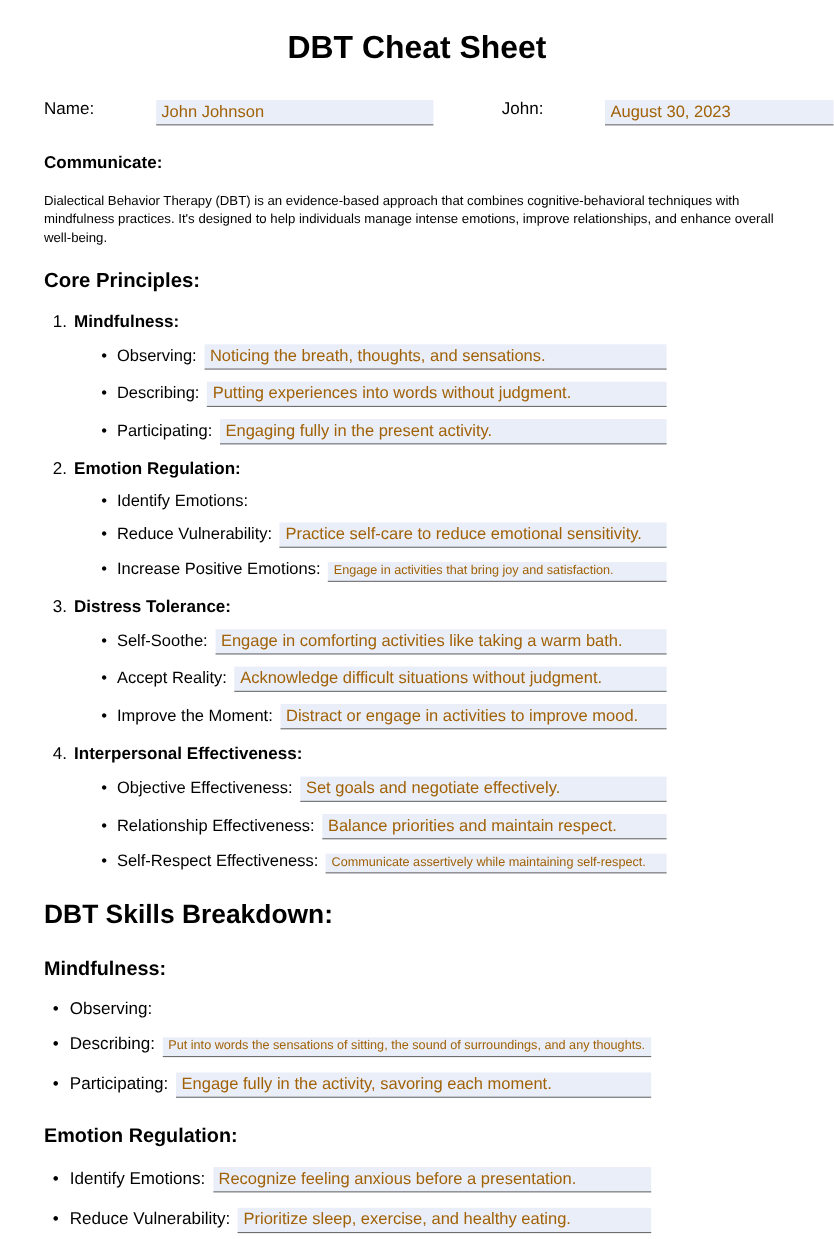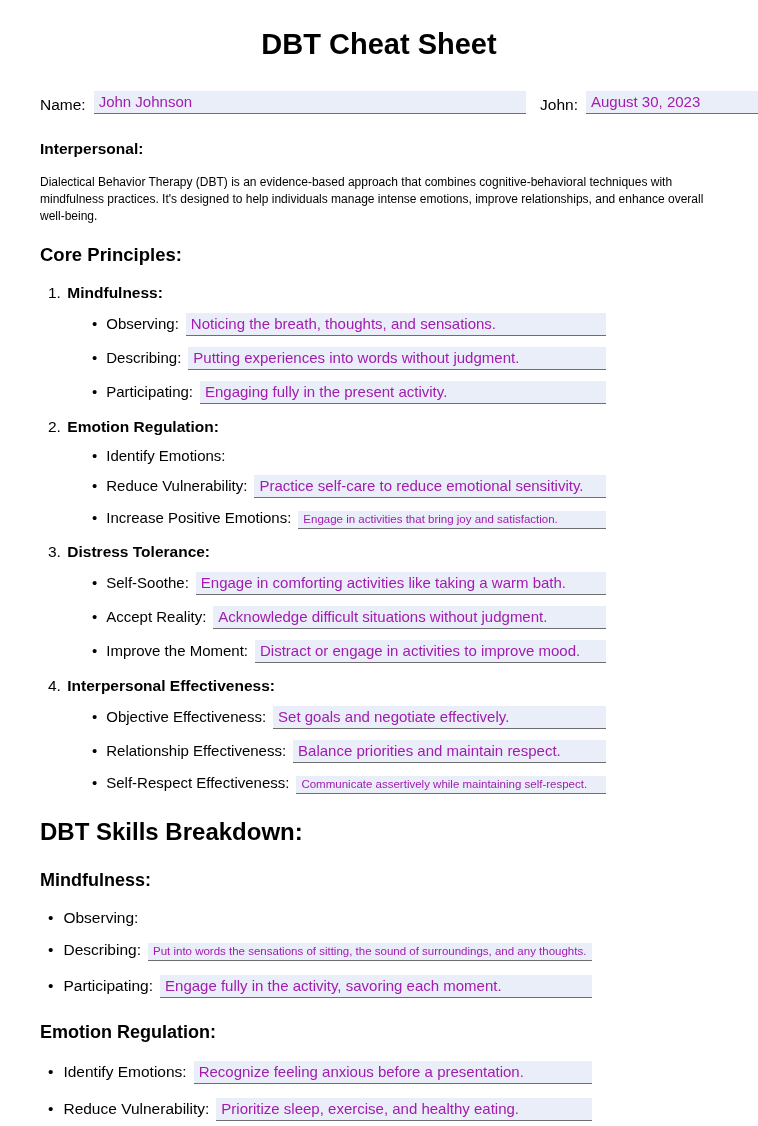--- a/index.html
+++ b/index.html
@@ -2,35 +2,35 @@
 <html><head>
 <meta charset="utf-8">
 <style>
   * { box-sizing: border-box; }
   html, body { margin: 0; padding: 0; background: #ffffff; }
   body { font-family: "Liberation Sans", sans-serif; color: #000; }
   .page { width: 758px; min-height: 1126px; padding: 24px 40px 24px 40px; overflow: hidden; background: #fff; }
 
   .title { font-size: 29px; font-weight: bold; text-align: center; margin: 4px 0 30px 0; }
 
-  .name-date { display: flex; align-items: flex-end; margin: 0 -40px 26px 0; font-size: 15.5px; }
+  .name-date { display: flex; align-items: flex-start; margin: 0 -40px 26px 0; font-size: 15.5px; gap: 48px; }
   .lbl { flex: none; }
 
   .field {
     background: #eaeef9;
     border: 0;
     border-bottom: 1px solid #6e6e6e;
-    color: #a21caf;
+    color: #a16207;
     font-family: inherit;
     padding: 2px 5px 3px 5px;
     border-radius: 0;
     outline: none;
   }
   .name-field { flex: 1 1 auto; min-width: 0; margin: 0 14px 0 8px; font-size: 15px; }
-  .date-field { flex: none; width: 172px; margin-left: 8px; font-size: 15px; }
+  .date-field { flex: none; width: 208px; margin-left: 8px; font-size: 15px; }
 
   .h-intro { font-size: 15.5px; font-weight: bold; margin: 0 0 16px 0; }
   .para { font-size: 12px; line-height: 1.4; margin: 0 0 20px 0; }
 
   .h-core { font-size: 18.5px; font-weight: bold; margin: 4px 0 18px 0; }
 
   .principle { margin: 0 0 4px 0; }
   .p-title { font-size: 15.5px; margin: 0 0 11px 0; padding-left: 8px; }
   .p-num { display: inline-block; min-width: 15px; }
   .p-name { font-weight: bold; }
@@ -59,21 +59,21 @@
 
   <h1 class="title">DBT Cheat Sheet</h1>
 
   <div class="name-date">
     <span class="lbl">Name:</span>
     <input type="text" class="field name-field" value="John Johnson" style="">
     <span class="lbl">John:</span>
     <input type="text" class="field date-field" value="August 30, 2023" style="">
   </div>
 
-  <div class="h-intro">Interpersonal:</div>
+  <div class="h-intro">Communicate:</div>
   <p class="para">Dialectical Behavior Therapy (DBT) is an evidence-based approach that combines cognitive-behavioral techniques with mindfulness practices. It's designed to help individuals manage intense emotions, improve relationships, and enhance overall well-being.</p>
 
   <div class="h-core">Core Principles:</div>
 
   <div class="principle">
     <div class="p-title">
       <span class="p-num">1.</span>
       <span class="p-name">Mindfulness:</span>
     </div>
     <ul class="sub-list">

